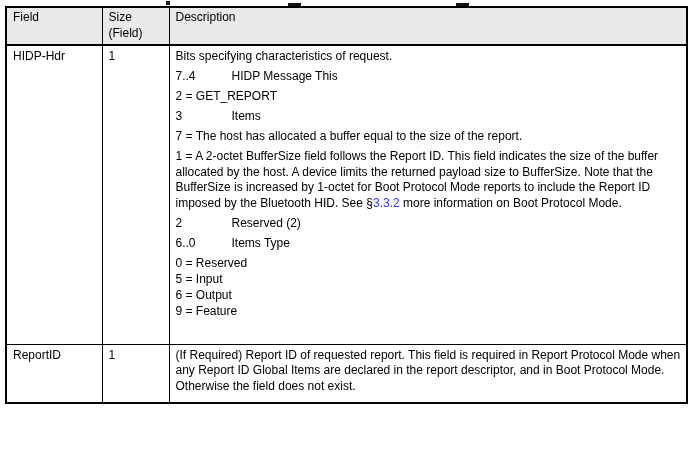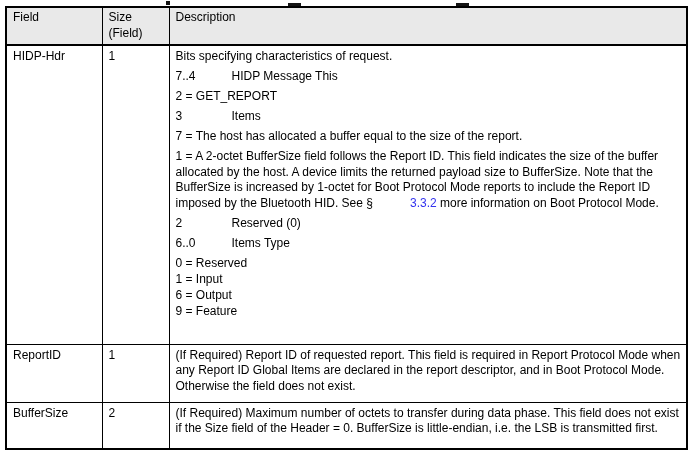--- a/index.html
+++ b/index.html
@@ -42,21 +42,21 @@
     padding-top:2px;
   }
   tr.hdr{height:33px}
   tr.r1{height:299px}
   tr.r2{height:51px}
   tr.r3{height:47px}
 
   .p{margin:0 0 4.5px 0;}
   .tight{margin:0 0 0.5px 0;}
   .bit{display:inline-block;width:56px;}
-  .link{color:var(--link);text-decoration:none;cursor:pointer;padding-left:37px;}
+  .link{color:var(--link);text-decoration:none;cursor:pointer;}
 </style>
 </head>
 <body>
 
 <div class="page">
 
   <div class="frag frag1"></div>
   <div class="frag frag2"></div>
   <div class="frag frag3"></div>
 
@@ -77,38 +77,31 @@
       <tr class="r1">
         <td>HIDP-Hdr</td>
         <td>1</td>
         <td>
           <div class="p">Bits specifying characteristics of request.</div>
           <div class="p"><span class="bit">7..4</span><span>HIDP Message This</span></div>
           <div class="p">2 = GET_REPORT</div>
           <div class="p"><span class="bit">3</span><span>Items</span></div>
           <div class="p">7 = The host has allocated a buffer equal to the size of the report.</div>
           <div class="p"><span>1 = A 2-octet BufferSize field follows the Report ID. This field indicates the size of the buffer allocated by the host. A device limits the returned payload size to BufferSize. Note that the BufferSize is increased by 1-octet for Boot Protocol Mode reports to include the Report ID imposed by the Bluetooth HID. See §</span><a class="link">3.3.2</a><span> more information on Boot Protocol Mode.</span></div>
-          <div class="p"><span class="bit">2</span><span>Reserved (0)</span></div>
+          <div class="p"><span class="bit">2</span><span>Reserved (2)</span></div>
           <div class="p"><span class="bit">6..0</span><span>Items Type</span></div>
           <div class="tight">0 = Reserved</div>
-          <div class="tight">1 = Input</div>
+          <div class="tight">5 = Input</div>
           <div class="tight">6 = Output</div>
           <div class="tight">9 = Feature</div>
         </td>
       </tr>
       <tr class="r2">
         <td>ReportID</td>
         <td>1</td>
         <td>
           <div class="p">(If Required) Report ID of requested report. This field is required in Report Protocol Mode when any Report ID Global Items are declared in the report descriptor, and in Boot Protocol Mode. Otherwise the field does not exist.</div>
         </td>
       </tr>
-      <tr class="r3">
-        <td>BufferSize</td>
-        <td>2</td>
-        <td>
-          <div class="p">(If Required) Maximum number of octets to transfer during data phase. This field does not exist if the Size field of the Header = 0. BufferSize is little-endian, i.e. the LSB is transmitted first.</div>
-        </td>
-      </tr>
     </tbody>
   </table>
 
 </div>
 
 </body></html>

